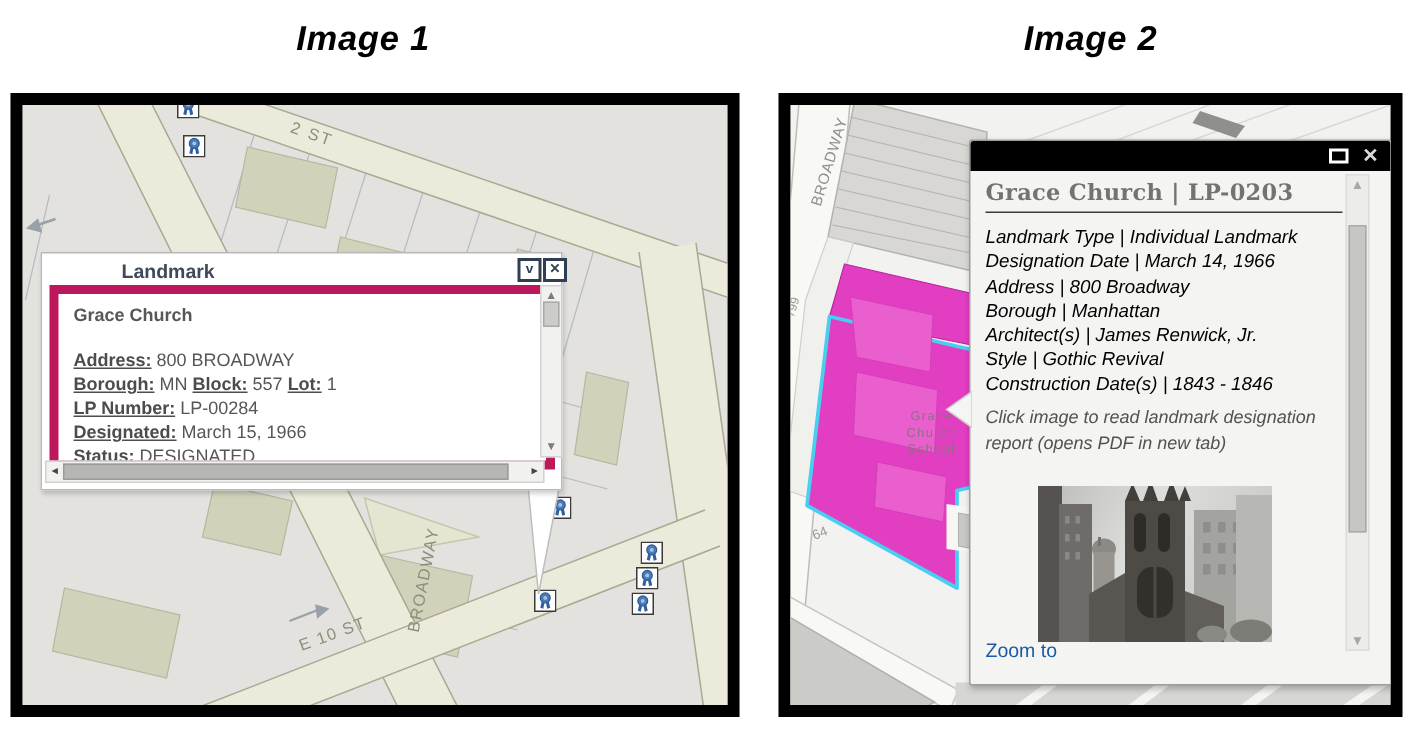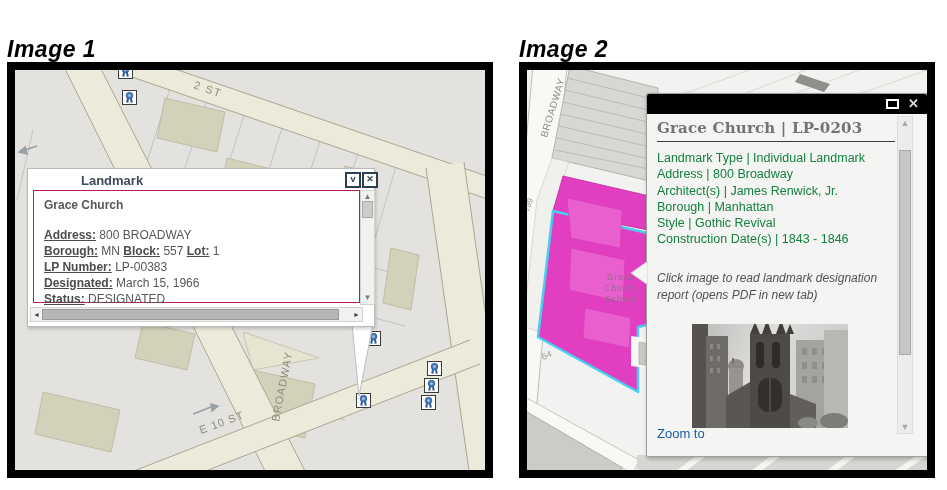--- a/index.html
+++ b/index.html
@@ -1,22 +1,22 @@
 <!DOCTYPE html>
 <html style="--color-magenta: #e23ec1; --color-magenta-light: #e95fce; --color-cyan: #49cef1; --color-link: #1b5aa5;"><head>
 <meta charset="utf-8">
 <style>
   html,body{margin:0;padding:0;}
   body{
     width:947px;height:490px;position:relative;background:#ffffff;
     font-family:"Liberation Sans",sans-serif;overflow:hidden;
   }
   .fig-title{
-    position:absolute;top:36px;font-size:23px;font-weight:bold;font-style:italic;
-    color:#000;letter-spacing:.5px;
+    position:absolute;top:12px;font-size:23px;font-weight:bold;font-style:italic;
+    color:#000;text-align:center;letter-spacing:.5px;
   }
   #title1{left:7px;width:470px;}
   #title2{left:519px;width:416px;}
   .frame{
     position:absolute;top:62px;border:8px solid #000;overflow:hidden;background:#e9e8e3;
   }
   #frame1{left:7px;width:470px;height:400px;}
   #frame2{left:519px;width:400px;height:400px;background:#f2f2f0;}
   .mapsvg{position:absolute;left:0;top:0;}
 
@@ -28,21 +28,21 @@
   #popup1 .hdr{
     position:absolute;left:9px;top:4px;font-size:13px;font-weight:bold;color:#3d4a59;padding-left:44px;
   }
   .p1btn{
     position:absolute;top:3px;width:12px;height:12px;border:2px solid #2e3f52;background:#fff;
     color:#2e3f52;font-size:9px;font-weight:bold;line-height:11px;text-align:center;cursor:pointer;
   }
   #p1-collapse{left:317px;}
   #p1-close{left:334px;}
   #p1-content{
-    position:absolute;left:5px;top:21px;width:305px;height:99px;border:1px solid #be185d;
+    position:absolute;left:5px;top:21px;width:305px;height:99px;border:6px solid #be185d;
     background:#fff;padding:6px 10px 6px 10px;font-size:12px;color:#565656;line-height:16px;
   }
   #p1-content .nm{font-weight:bold;color:#575757;}
   #p1-content .gap{height:14px;}
   #p1-content b{color:#4c4c4c;text-decoration:underline;}
   .vscroll,.hscroll{position:absolute;background:#f1f1f0;border:1px solid #d2d2d0;}
   #p1-vscroll{left:332px;top:21px;width:13px;height:113px;}
   #p2-vscroll{left:250px;top:22px;width:14px;height:316px;background:#ececeb;border:1px solid #dcdcda;}
   .sarrow{position:absolute;left:0;width:100%;text-align:center;color:#7c7c7a;font-size:8px;line-height:10px;cursor:pointer;}
   .sarrow.up{top:1px;}
@@ -67,21 +67,21 @@
     position:absolute;right:28px;top:5px;width:9px;height:6px;border:2px solid #fff;cursor:pointer;
   }
   #p2-close{
     position:absolute;right:8px;top:2px;color:#d9d9d9;font-size:13px;font-weight:bold;cursor:pointer;
   }
   #p2-title{
     position:absolute;left:10px;top:25px;font-family:"DejaVu Serif",serif;font-size:15px;
     font-weight:bold;color:#737373;letter-spacing:.2px;
   }
   #p2-hr{position:absolute;left:10px;top:47px;width:238px;border-top:1px solid #3c3c3c;}
-  #p2-rows{position:absolute;left:10px;top:56px;width:238px;font-size:12.5px;color:#15803d;line-height:16.3px;}
+  #p2-rows{position:absolute;left:10px;top:56px;width:238px;font-size:12.5px;color:#000000;line-height:16.3px;font-style:italic;}
   #p2-note{
     position:absolute;left:10px;top:176px;width:240px;font-size:12px;font-style:italic;
     color:#525252;line-height:17px;
   }
   #p2-photo{position:absolute;left:45px;top:230px;width:156px;height:104px;cursor:pointer;}
   #p2-zoom{position:absolute;left:10px;top:332px;font-size:13px;color:var(--color-link,#1b5aa5);cursor:pointer;}
   #p2-tail{position:absolute;left:-17px;top:166px;}
 </style>
 </head>
 <body>
@@ -189,21 +189,21 @@
       <div>
         <b>Borough:</b>
         <span>MN</span>
         <b>Block:</b>
         <span>557</span>
         <b>Lot:</b>
         <span>1</span>
       </div>
       <div>
         <b>LP Number:</b>
-        <span>LP-00383</span>
+        <span>LP-00284</span>
       </div>
       <div>
         <b>Designated:</b>
         <span>March 15, 1966</span>
       </div>
       <div>
         <b>Status:</b>
         <span>DESIGNATED</span>
       </div>
     </div>
@@ -286,23 +286,24 @@
       <polygon points="18,1 18,25 1,13" fill="#f5f5f4" stroke="#cfcfcd" stroke-width="1"></polygon>
     </svg>
     <div id="p2-titlebar">
       <div id="p2-max"></div>
       <div id="p2-close">✕</div>
     </div>
     <div id="p2-title">Grace Church | LP-0203</div>
     <div id="p2-hr"></div>
     <div id="p2-rows">
       <div>Landmark Type | Individual Landmark</div>
+      <div>Designation Date | March 14, 1966</div>
       <div>Address | 800 Broadway</div>
+      <div>Borough | Manhattan</div>
       <div>Architect(s) | James Renwick, Jr.</div>
-      <div>Borough | Manhattan</div>
       <div>Style | Gothic Revival</div>
       <div>Construction Date(s) | 1843 - 1846</div>
     </div>
     <div id="p2-note">Click image to read landmark designation report (opens PDF in new tab)</div>
     <svg id="p2-photo" viewBox="0 0 156 104">
       <defs>
         <linearGradient id="sky" x1="0" y1="0" x2="1" y2="0.3">
           <stop offset="0" stop-color="#b9b9b7"></stop>
             <stop offset="0.5" stop-color="#dededc"></stop>
             <stop offset="1" stop-color="#cacac8"></stop>

